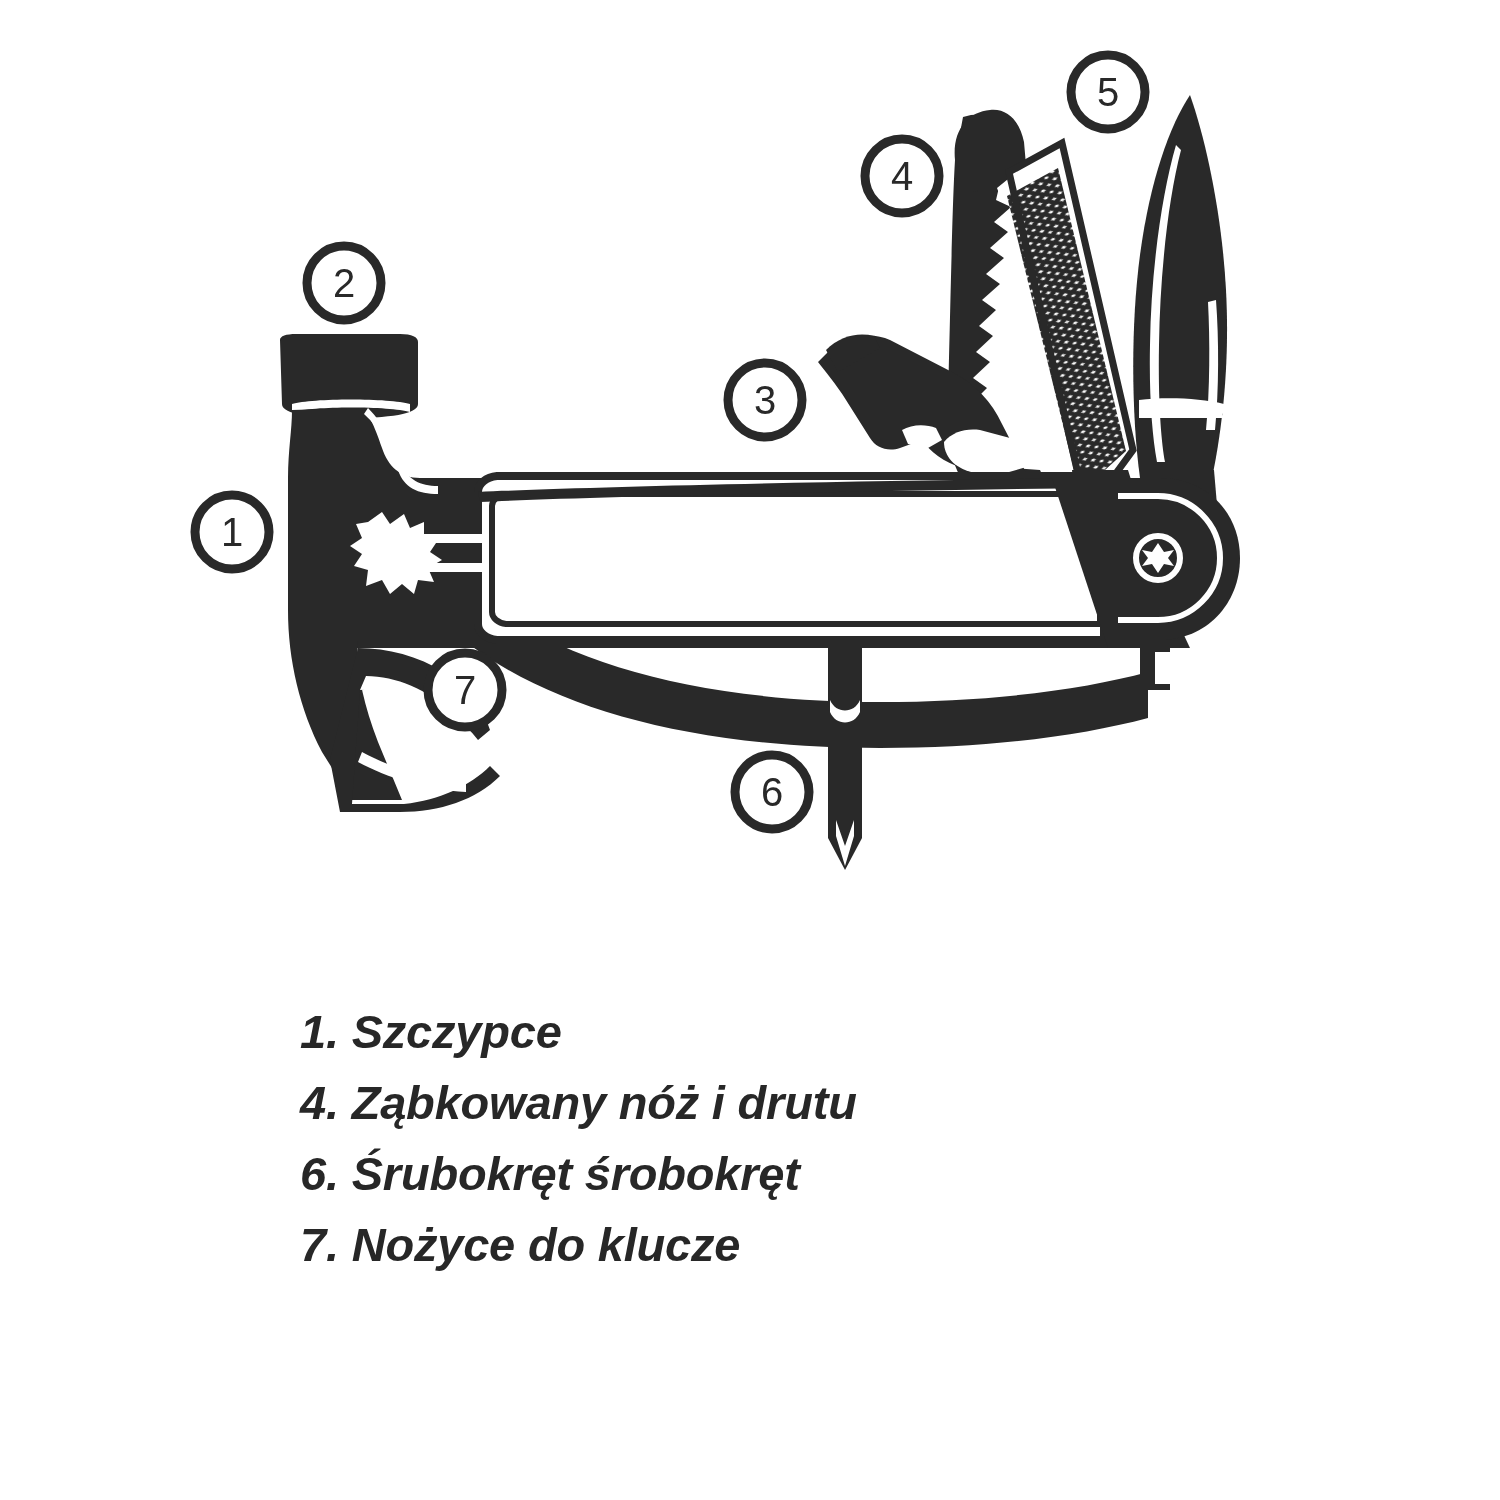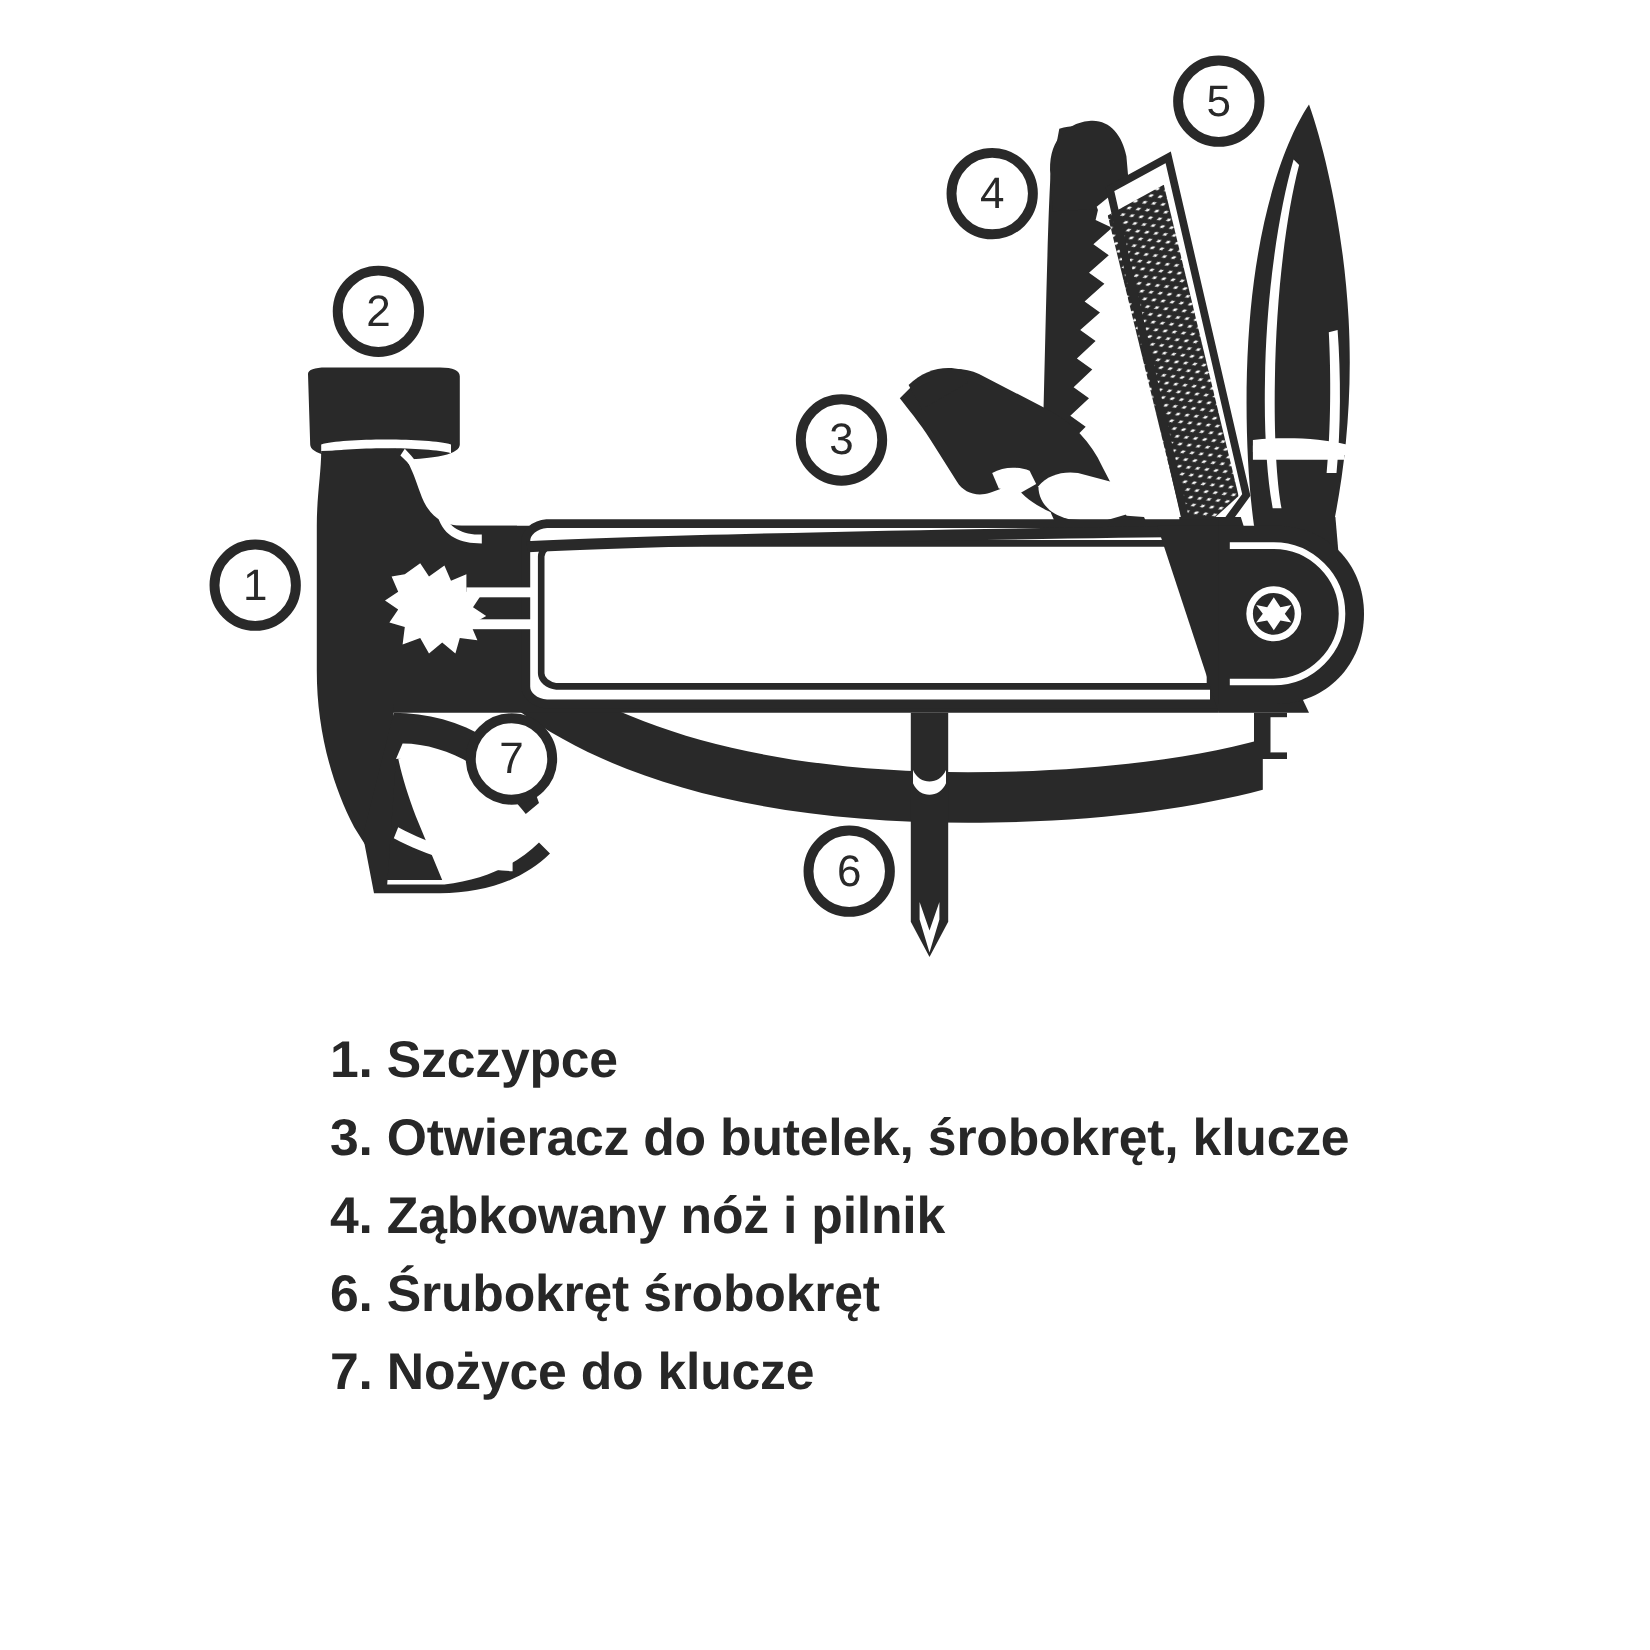--- a/index.html
+++ b/index.html
@@ -28,22 +28,23 @@
     height: 940px;
   }
   .diagram-wrap svg {
     display: block;
     width: 1500px;
     height: 940px;
   }
   .legend {
     position: absolute;
     left: 300px;
-    top: 927px;
+    top: 996px;
     width: 1120px;
+    font-style: italic;
   }
   .legend-item {
     display: block;
     font-family: "Liberation Sans", sans-serif;
     font-weight: bold;
     font-size: 47px;
     line-height: 71px;
     color: #272727;
     letter-spacing: -0.2px;
     white-space: nowrap;
@@ -332,26 +333,22 @@
       </g>
     </svg>
   </div>
 
   <div class="legend">
     <div class="legend-item">
       <span class="num">1.</span>
       <span class="lbl">Szczypce</span>
     </div>
     <div class="legend-item">
-      <span class="num">3.</span>
-      <span class="lbl">Otwieracz do butelek, śrobokręt, klucze</span>
-    </div>
-    <div class="legend-item">
       <span class="num">4.</span>
-      <span class="lbl">Ząbkowany nóż i pilnik</span>
+      <span class="lbl">Ząbkowany nóż i drutu</span>
     </div>
     <div class="legend-item">
       <span class="num">6.</span>
       <span class="lbl">Śrubokręt śrobokręt</span>
     </div>
     <div class="legend-item">
       <span class="num">7.</span>
       <span class="lbl">Nożyce do klucze</span>
     </div>
   </div>

